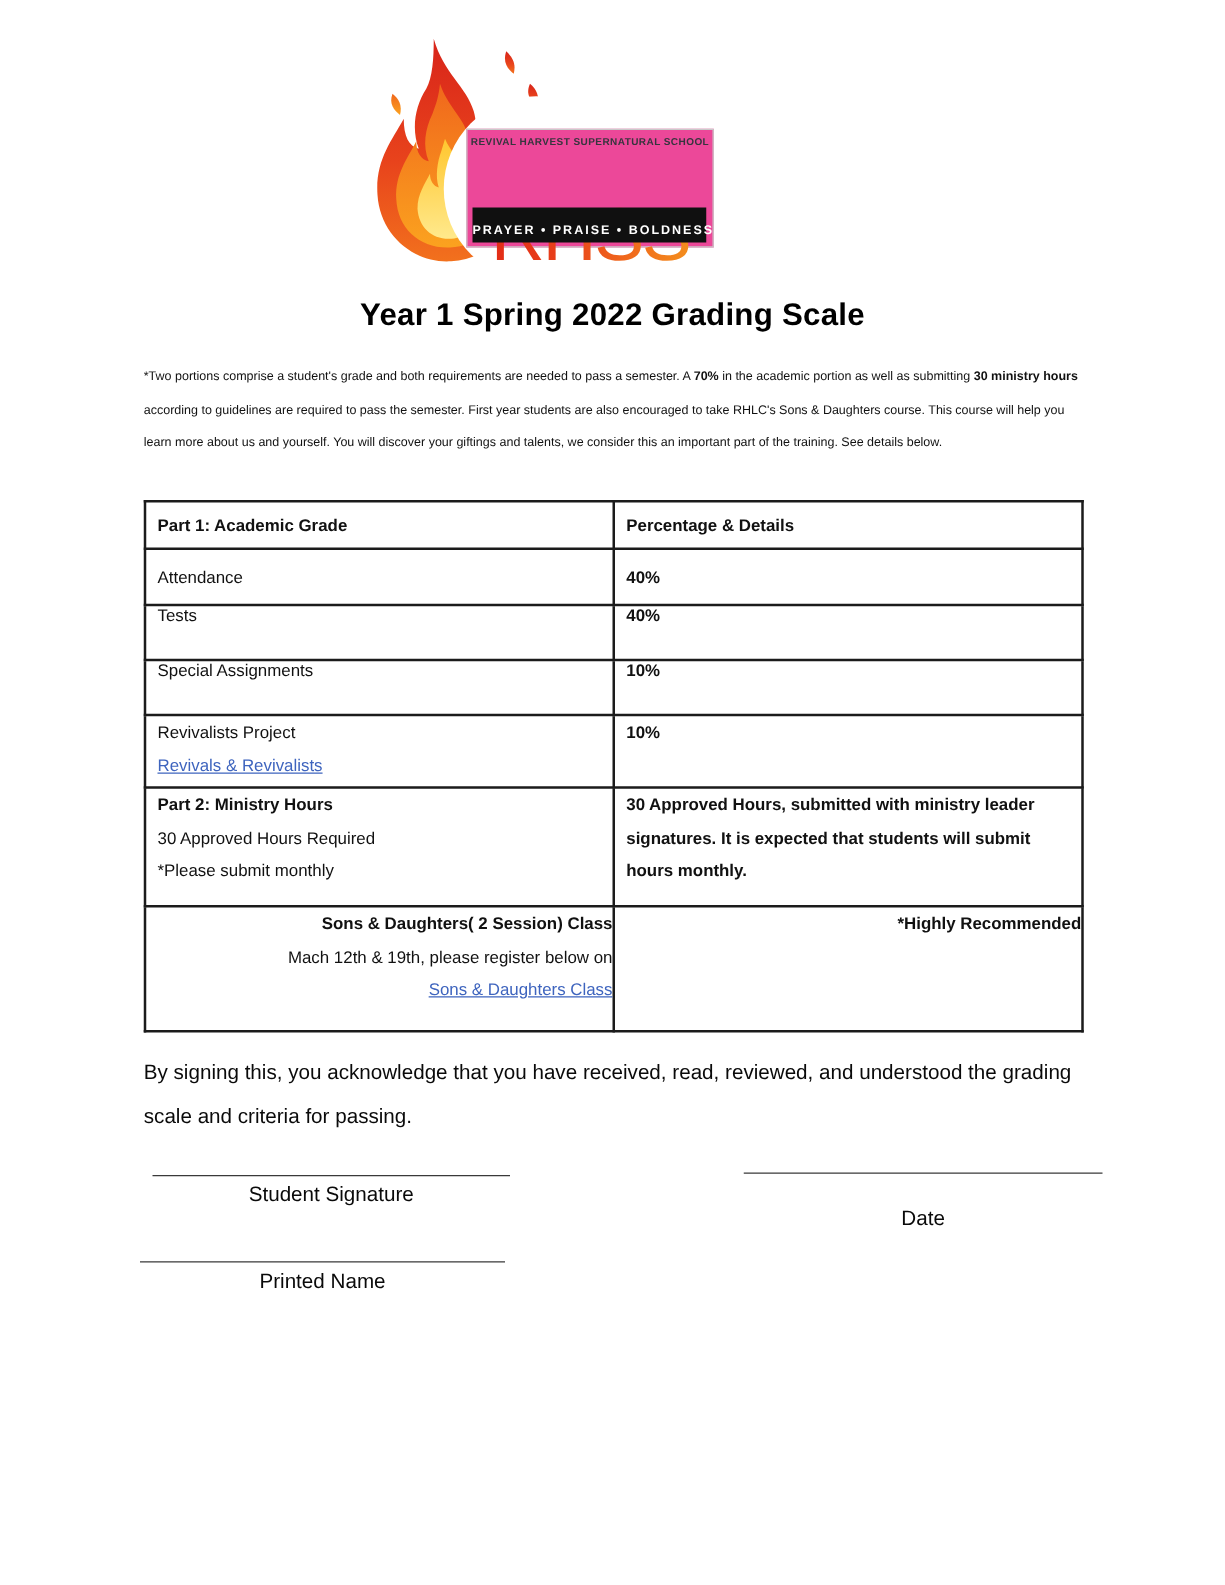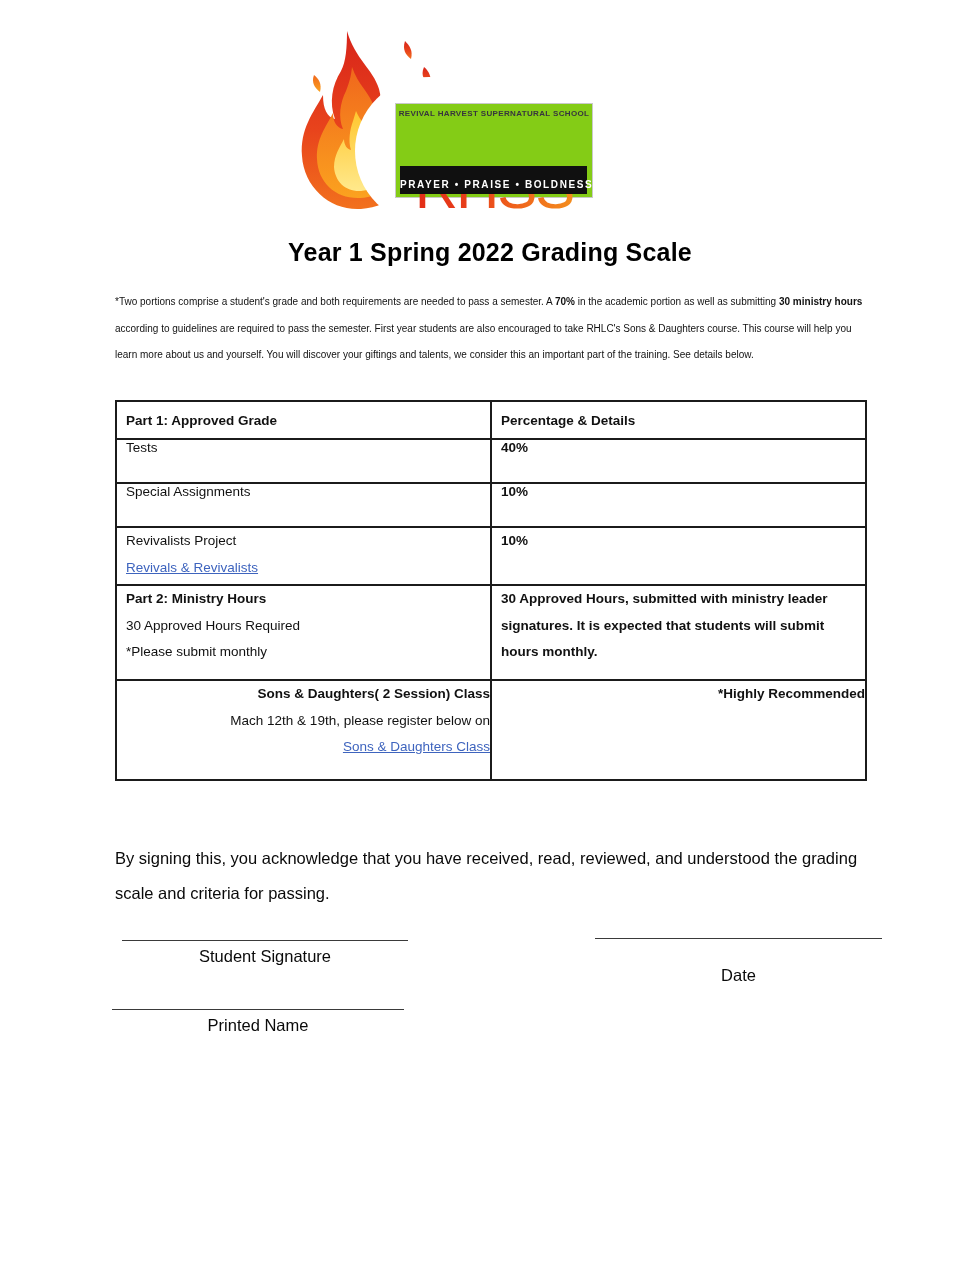--- a/index.html
+++ b/index.html
@@ -4,21 +4,21 @@
 <style>
   * { margin:0; padding:0; box-sizing:border-box; }
   html,body { background:#ffffff; }
   body { font-family:"Liberation Sans", sans-serif; color:#000; }
   .page { position:relative; width:980px; height:1268px; background:#fff; overflow:hidden; }
 
   
   .logo { position:absolute; left:285px; top:25px; width:300px; height:192px; }
   .flame-svg { position:absolute; left:0; top:0; }
   .logo-circle { position:absolute; left:70px; top:52px; width:148px; height:148px; border-radius:50%; background:#fff; }
-  .logo-box { position:absolute; left:110px; top:78px; width:198px; height:95px; background:#84cc16; border:1px solid #c9c9c9; text-align:center; }
+  .logo-box { position:absolute; left:88px; top:78px; width:198px; height:95px; background:#ec4899; border:1px solid #c9c9c9; text-align:center; }
   .logo-school { margin-top:5px; font-size:8px; font-weight:700; letter-spacing:0.35px; color:#37353e; white-space:nowrap; }
   .logo-acronym { font-size:60px; line-height:51px; font-weight:400; letter-spacing:-2px;
     background:linear-gradient(100deg,#e02315 0%,#e8401a 40%,#f0671c 65%,#f59d1e 100%);
     -webkit-background-clip:text; background-clip:text; color:transparent;margin-top:44px; -webkit-text-fill-color:transparent; }
   .logo-motto { position:absolute; left:4px; right:5px; bottom:3px; background:#101010; color:#fff;
     font-size:10px; font-weight:700; letter-spacing:1.6px; padding:13px 0 4px 0; white-space:nowrap; }
 
   
   .doc-title { position:absolute; left:0; top:238px; width:980px; text-align:center;
     font-size:25px; font-weight:700; letter-spacing:0.2px; }
@@ -92,22 +92,26 @@
     </div>
   </div>
 
   <h1 class="doc-title">Year 1 Spring 2022 Grading Scale</h1>
 
   <p class="intro"><span>*Two portions comprise a student's grade and both requirements are needed to pass a semester. A </span><b>70%</b><span> in the academic portion as well as submitting </span><b>30 ministry hours</b><span> according to guidelines are required to pass the semester. First year students are also encouraged to take RHLC's Sons &amp; Daughters course. This course will help you learn more about us and yourself. You will discover your giftings and talents, we consider this an important part of the training. See details below.</span></p>
 
   <table class="grading">
     <tbody>
         <tr class="h-header">
-      <td>Part 1: Approved Grade</td>
+      <td>Part 1: Academic Grade</td>
       <td>Percentage &amp; Details</td>
+    </tr>
+    <tr class="h-45">
+      <td>Attendance</td>
+      <td class="bold">40%</td>
     </tr>
     <tr class="h-44">
       <td>Tests</td>
       <td class="bold">40%</td>
     </tr>
     <tr class="h-44">
       <td>Special Assignments</td>
       <td class="bold">10%</td>
     </tr>
     <tr class="h-73">

